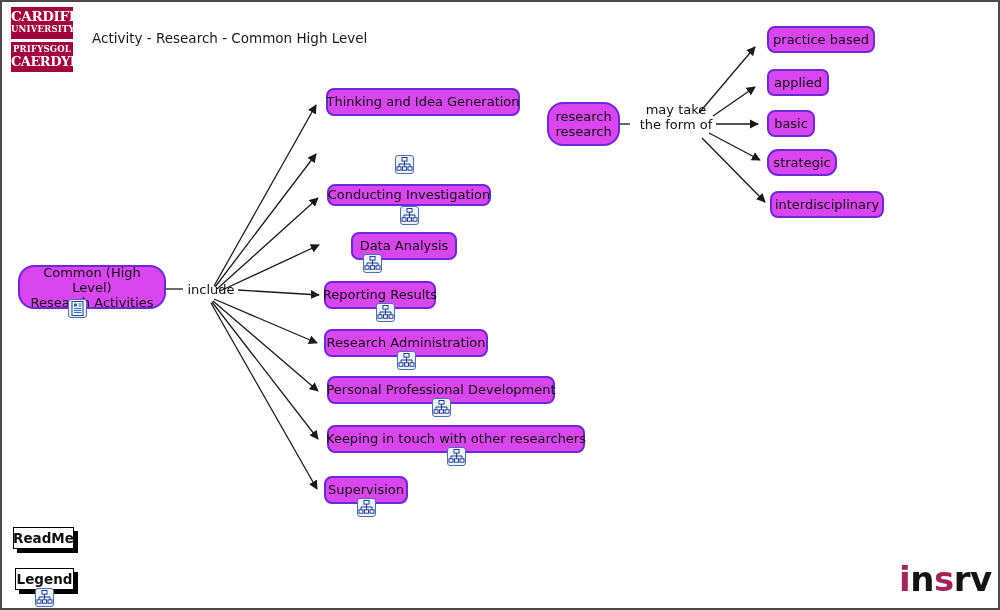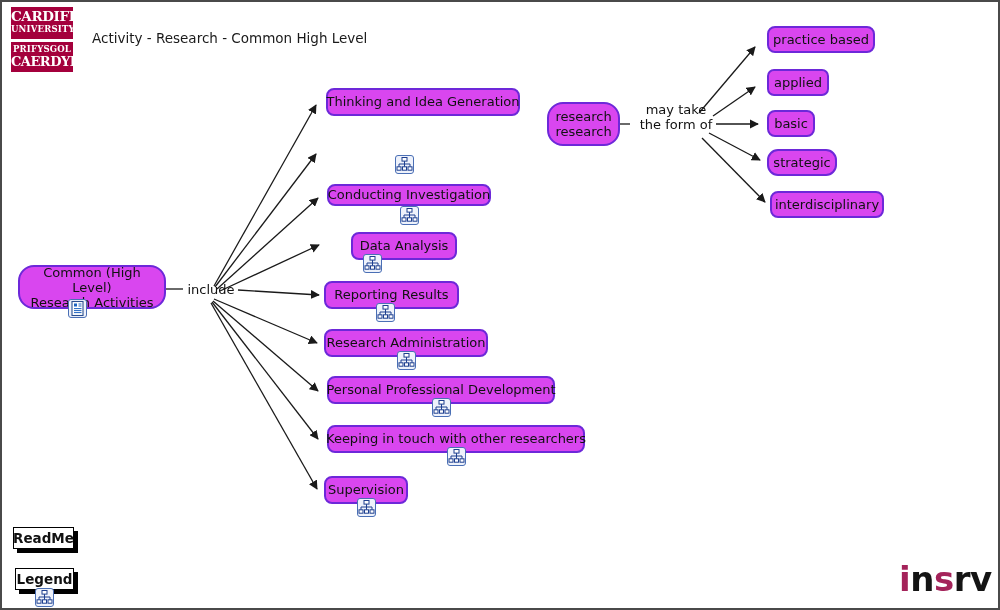--- a/index.html
+++ b/index.html
@@ -211,21 +211,21 @@
       <line x1="3" y1="8" x2="14" y2="8" stroke="#1d3f8f" stroke-width="1"></line>
       <line x1="3" y1="8" x2="3" y2="10.8" stroke="#1d3f8f" stroke-width="1"></line>
       <line x1="8.5" y1="8" x2="8.5" y2="10.8" stroke="#1d3f8f" stroke-width="1"></line>
       <line x1="14" y1="8" x2="14" y2="10.8" stroke="#1d3f8f" stroke-width="1"></line>
       <rect x="1" y="10.8" width="4" height="3.4" fill="#ffffff" stroke="#1d3f8f" stroke-width="1"></rect>
       <rect x="6.5" y="10.8" width="4" height="3.4" fill="#ffffff" stroke="#1d3f8f" stroke-width="1"></rect>
       <rect x="12" y="10.8" width="4" height="3.4" fill="#ffffff" stroke="#1d3f8f" stroke-width="1"></rect>
     </svg>
   </span>
 
-  <div class="node" style="left:322px;top:279px;width:135px;height:28px;text-align:right;">
+  <div class="node" style="left:322px;top:279px;width:112px;height:28px;text-align:right;">
     <span>Reporting Results</span>
   </div>
   <span class="ico" style="left:374px;top:301px;">
     <svg viewBox="0 0 17 17" xmlns="http://www.w3.org/2000/svg">
       <rect x="6" y="1.5" width="5" height="3.6" fill="#ffffff" stroke="#1d3f8f" stroke-width="1"></rect>
       <line x1="8.5" y1="5.1" x2="8.5" y2="8" stroke="#1d3f8f" stroke-width="1"></line>
       <line x1="3" y1="8" x2="14" y2="8" stroke="#1d3f8f" stroke-width="1"></line>
       <line x1="3" y1="8" x2="3" y2="10.8" stroke="#1d3f8f" stroke-width="1"></line>
       <line x1="8.5" y1="8" x2="8.5" y2="10.8" stroke="#1d3f8f" stroke-width="1"></line>
       <line x1="14" y1="8" x2="14" y2="10.8" stroke="#1d3f8f" stroke-width="1"></line>

